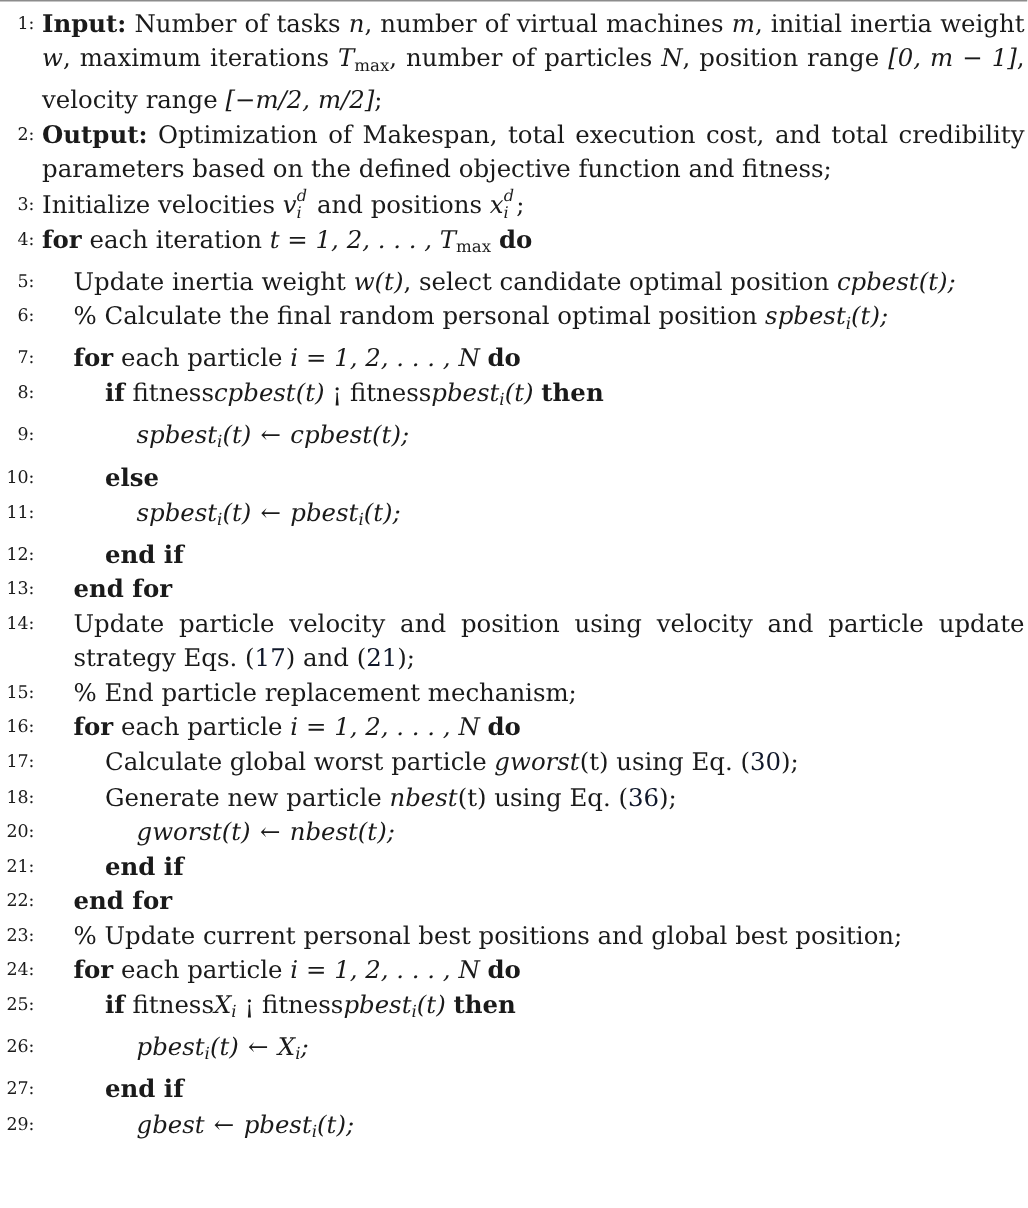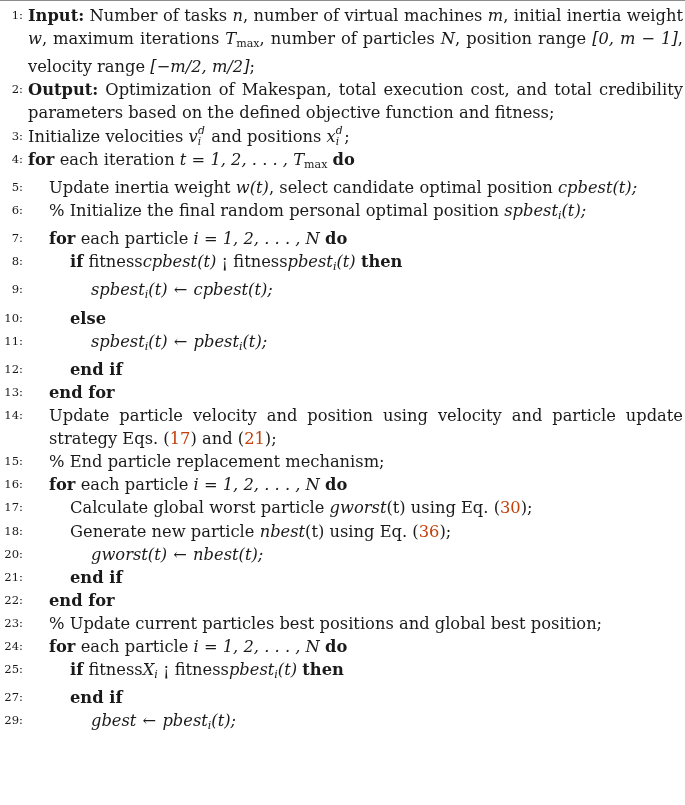--- a/index.html
+++ b/index.html
@@ -77,21 +77,21 @@
     font-weight: bold;
   }
   .mathit {
     font-style: italic;
     font-family: "DejaVu Serif", "Liberation Serif", serif;
   }
   .mathvar {
     font-style: italic;
   }
   .eqref {
-    color: #c2410c;
+    color: #0f172a;
   }
   .sub {
     font-size: 0.68em;
     vertical-align: -0.28em;
     font-style: italic;
   }
   .supsub {
     display: inline-block;
     vertical-align: baseline;
     position: relative;
@@ -149,21 +149,21 @@
       <span class="content ind0"><b>for</b><span> each iteration </span><span class="mathvar">t = 1, 2, . . . , T</span><span class="sub" style="font-style:normal">max</span>&nbsp;<b>do</b></span>
     </div>
 
     <div class="line">
       <span class="lineno">5:</span>
       <span class="content ind1"><span>Update inertia weight </span><span class="mathvar">w(t)</span><span>, select candidate optimal position </span><span class="mathit">cpbest</span><span class="mathvar">(t);</span></span>
     </div>
 
     <div class="line">
       <span class="lineno">6:</span>
-      <span class="content ind1"><span class="pct">%</span><span> Initialize the final random personal optimal position </span><span class="mathit">spbest</span><span class="sub">i</span><span class="mathvar">(t);</span></span>
+      <span class="content ind1"><span class="pct">%</span><span> Calculate the final random personal optimal position </span><span class="mathit">spbest</span><span class="sub">i</span><span class="mathvar">(t);</span></span>
     </div>
 
     <div class="line">
       <span class="lineno">7:</span>
       <span class="content ind1"><b>for</b><span> each particle </span><span class="mathvar">i = 1, 2, . . . , N</span>&nbsp;<b>do</b></span>
     </div>
 
     <div class="line">
       <span class="lineno">8:</span>
       <span class="content ind2"><b>if</b><span> fitness</span><span class="mathit">cpbest</span><span class="mathvar">(t) </span><span>¡</span><span> fitness</span><span class="mathit">pbest</span><span class="sub">i</span><span class="mathvar">(t) </span><b>then</b></span>
@@ -230,33 +230,37 @@
       <span class="content ind2"><b>end if</b></span>
     </div>
 
     <div class="line">
       <span class="lineno">22:</span>
       <span class="content ind1"><b>end for</b></span>
     </div>
 
     <div class="line">
       <span class="lineno">23:</span>
-      <span class="content ind1"><span class="pct">%</span><span> Update current particles best positions and global best position;</span></span>
+      <span class="content ind1"><span class="pct">%</span><span> Update current personal best positions and global best position;</span></span>
     </div>
 
     <div class="line">
       <span class="lineno">24:</span>
       <span class="content ind1"><b>for</b><span> each particle </span><span class="mathvar">i = 1, 2, . . . , N</span>&nbsp;<b>do</b></span>
     </div>
 
     <div class="line">
       <span class="lineno">25:</span>
       <span class="content ind2"><b>if</b><span> fitness</span><span class="mathvar">X</span><span class="sub">i</span><span> </span><span>¡</span><span> fitness</span><span class="mathit">pbest</span><span class="sub">i</span><span class="mathvar">(t) </span><b>then</b></span>
     </div>
 
+    <div class="line">
+      <span class="lineno">26:</span>
+      <span class="content ind3"><span class="mathit">pbest</span><span class="sub">i</span><span class="mathvar">(t) </span><span class="arrow">←</span><span> </span><span class="mathvar">X</span><span class="sub">i</span><span class="mathvar">;</span></span>
+    </div>
 
     <div class="line">
       <span class="lineno">27:</span>
       <span class="content ind2"><b>end if</b></span>
     </div>
 
 
     <div class="line">
       <span class="lineno">29:</span>
       <span class="content ind3"><span class="mathit">gbest</span><span> </span><span class="arrow">←</span><span> </span><span class="mathit">pbest</span><span class="sub">i</span><span class="mathvar">(t);</span></span>

